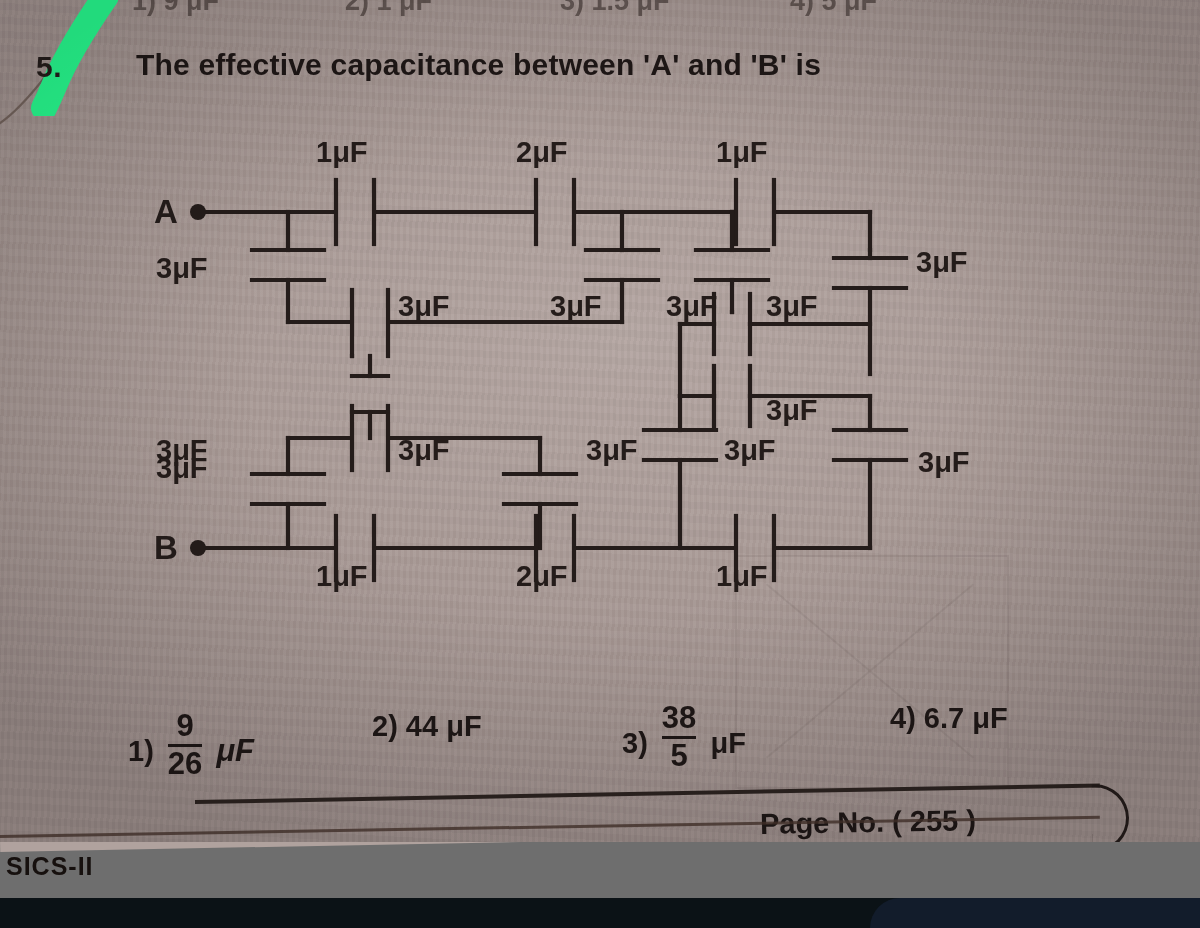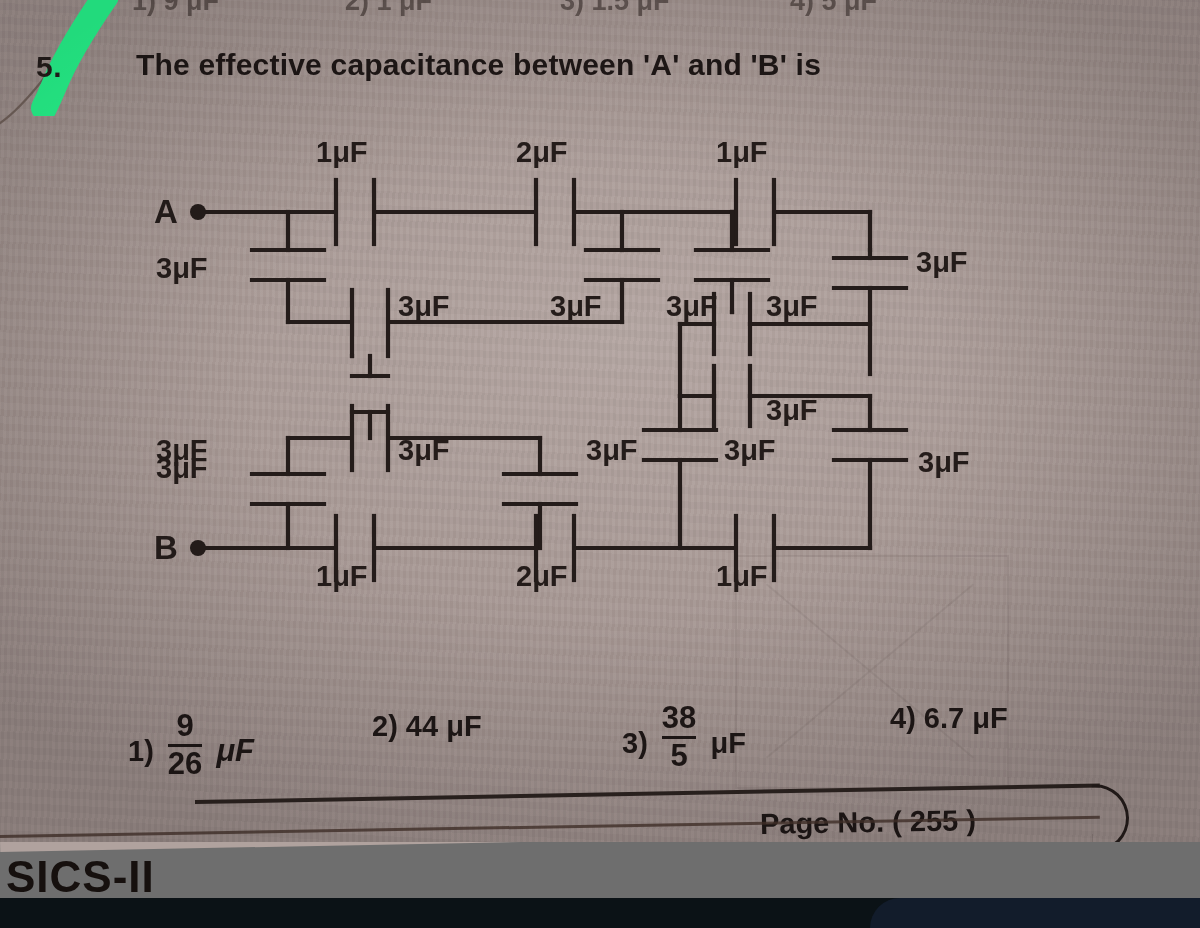--- a/index.html
+++ b/index.html
@@ -219,21 +219,21 @@
     position: absolute;
     left: 0; top: -16px;
     width: 1200px; height: 26px;
     background: #b0a29e;
     transform: rotate(-1.1deg);
     transform-origin: left center;
   }
   .band-text {
     position: absolute;
     left: 6px; top: 852px;
-    font-size: 44px;
+    font-size: 25px;
     font-weight: bold;
     color: #16100e;
     letter-spacing: 1px;
   }
   .bottom-black {
     position: absolute;
     left: 0; top: 898px;
     width: 1200px; height: 30px;
     background: #0b1216;
   }

